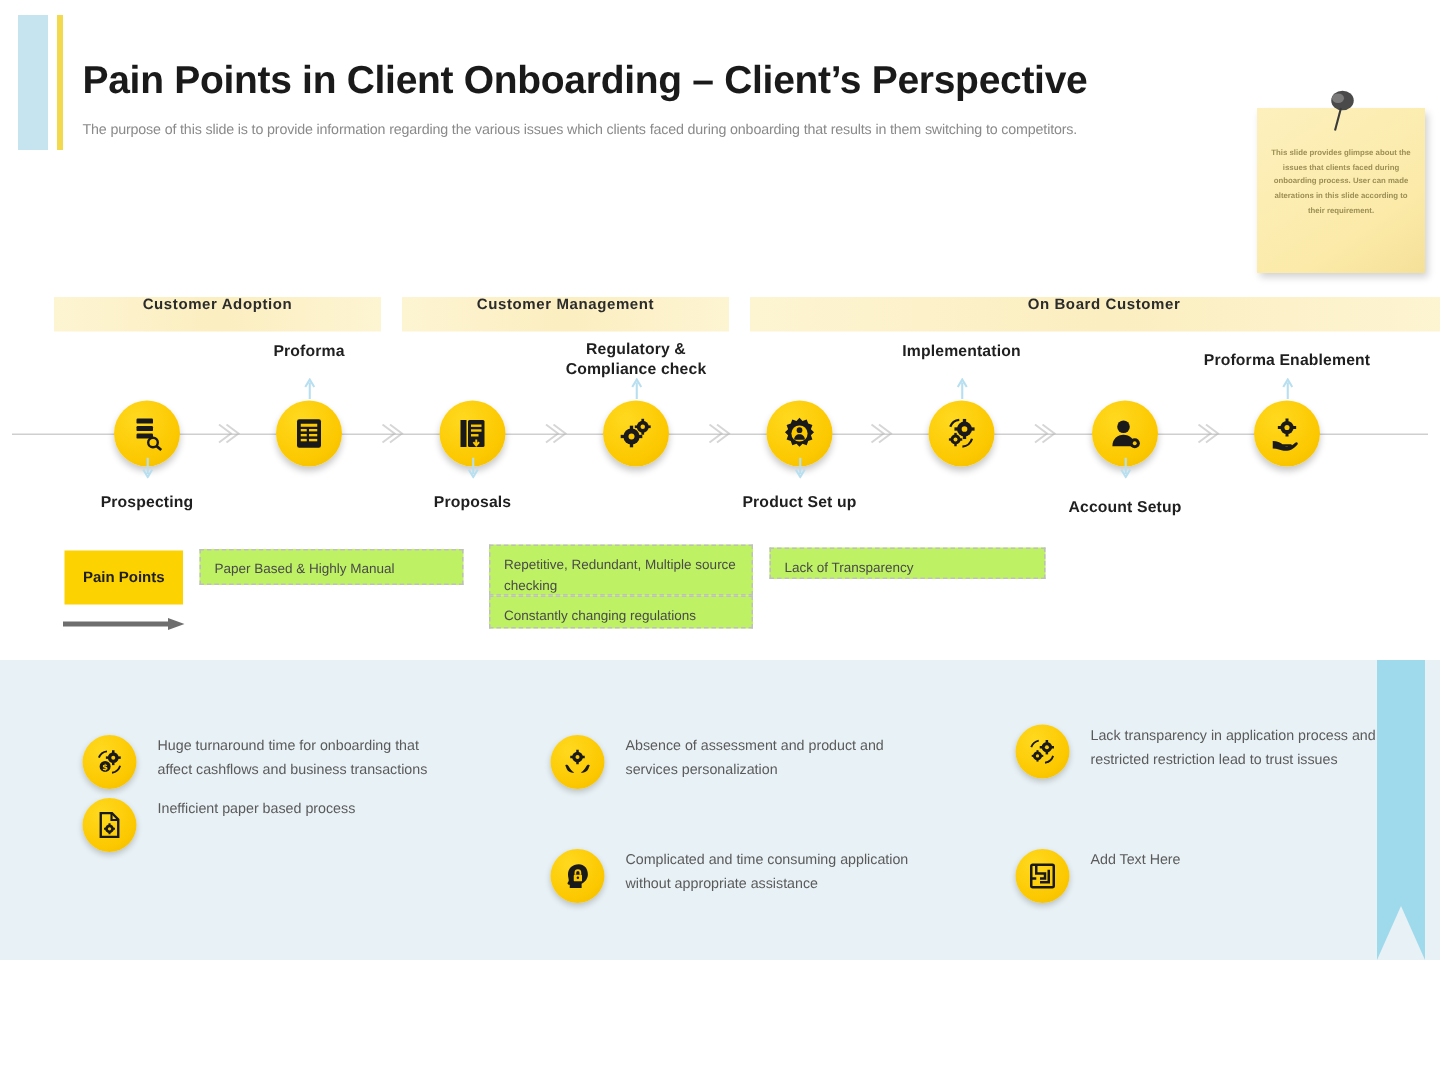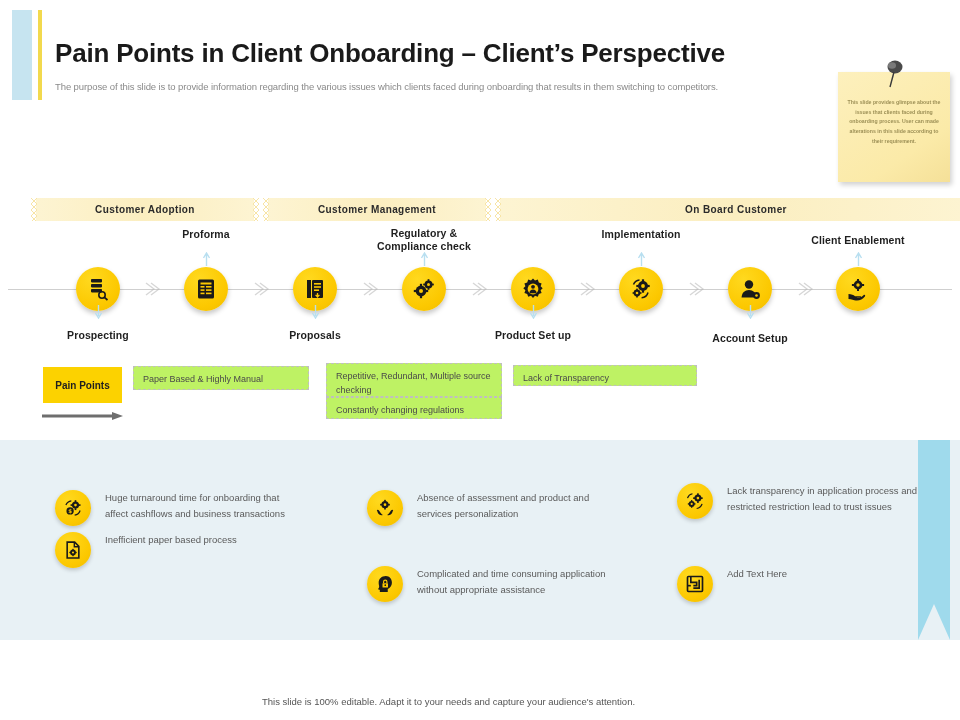--- a/index.html
+++ b/index.html
@@ -79,21 +79,21 @@
     left: 50%; top: -12px;
     transform: translateX(-50%);
     width: 26px; height: 30px;
   }
 
   
   .section-banner {
     position: absolute;
     height: 23px;
     background: linear-gradient(90deg,#fdf4d2 0%, #fbeec0 50%, #fdf4d2 100%);
-    display: flex; align-items: center; justify-content: center;
+    display: flex; align-items: flex-start; justify-content: center;
   }
   .section-banner::before,
   .section-banner::after {
     content: "";
     position: absolute;
     top: 0; width: 8px; height: 23px;
     background:
       linear-gradient(45deg, transparent 48%, #f7e4a6 48%, #f7e4a6 52%, transparent 52%),
       linear-gradient(-45deg, transparent 48%, #f7e4a6 48%, #f7e4a6 52%, transparent 52%);
     background-size: 8px 6px;
@@ -420,21 +420,21 @@
           <rect x="11" y="11.7" width="2" height="2.3"></rect>
           <rect x="5.9" y="7" width="2.3" height="2"></rect>
           <rect x="15.8" y="7" width="2.3" height="2"></rect>
         </g>
       <path d="M2.5 17 c3 0 5 1 6.5 2.2 h5.5 c1 0 1 1.4 0 1.4 h-4 c3.3 0.6 5 -0.4 7 -2.4 1 -1 2.3 0.2 1.4 1.3 -2.4 2.8 -5 4.3 -9 4 -2 -0.2 -4.4 -1.5 -7.4 -1.5z" fill="#1a1a1a"></path>
     </svg>
   </div>
   <svg class="node-arrow" style="left:854px; top:252px; height:14px;" viewBox="0 0 9 14">
       <path d="M4.5 14 L4.5 3 M1.5 6 L4.5 1 L7.5 6" fill="none" stroke="#b8dff0" stroke-width="1.4"></path>
     </svg>
-  <div class="node-label" style="left:798px; top:234px; width:120px;">Client Enablement</div>
+  <div class="node-label" style="left:798px; top:234px; width:120px;">Proforma Enablement</div>
 
   <div class="painpoints-badge">Pain Points</div>
   <svg class="painpoints-arrow" viewBox="0 0 82 10">
     <path d="M0 5 L72 5" stroke="#6e6e6e" stroke-width="3.2"></path>
     <path d="M70 1 L81 5 L70 9z" fill="#6e6e6e"></path>
   </svg>
 
   <div class="pp-box" style="left:133px; top:366px; width:176px; height:24px;">Paper Based &amp; Highly Manual</div>
   <div class="pp-box" style="left:326px; top:363px; width:176px; height:34px;">Repetitive, Redundant, Multiple source checking</div>
   <div class="pp-box" style="left:326px; top:397px; width:176px; height:22px;">Constantly changing regulations</div>
@@ -542,16 +542,15 @@
       <svg viewBox="0 0 24 24">
         <rect x="3" y="3" width="18" height="18" rx="1.2" fill="none" stroke="#1a1a1a" stroke-width="2"></rect>
         <path d="M7 3 v7 h7 v4 h-4" fill="none" stroke="#1a1a1a" stroke-width="2"></path>
         <path d="M17 7 v10 h-7" fill="none" stroke="#1a1a1a" stroke-width="2"></path>
         <path d="M3 14 h4" fill="none" stroke="#1a1a1a" stroke-width="2"></path>
       </svg>
     </span>
     <span class="panel-text">Add Text Here</span>
   </div>
 
-  <div class="footer-note">This slide is 100% editable. Adapt it to your needs and capture your audience's attention.</div>
   <div class="page-number">29</div>
 
 </div>
 
 </body></html>

